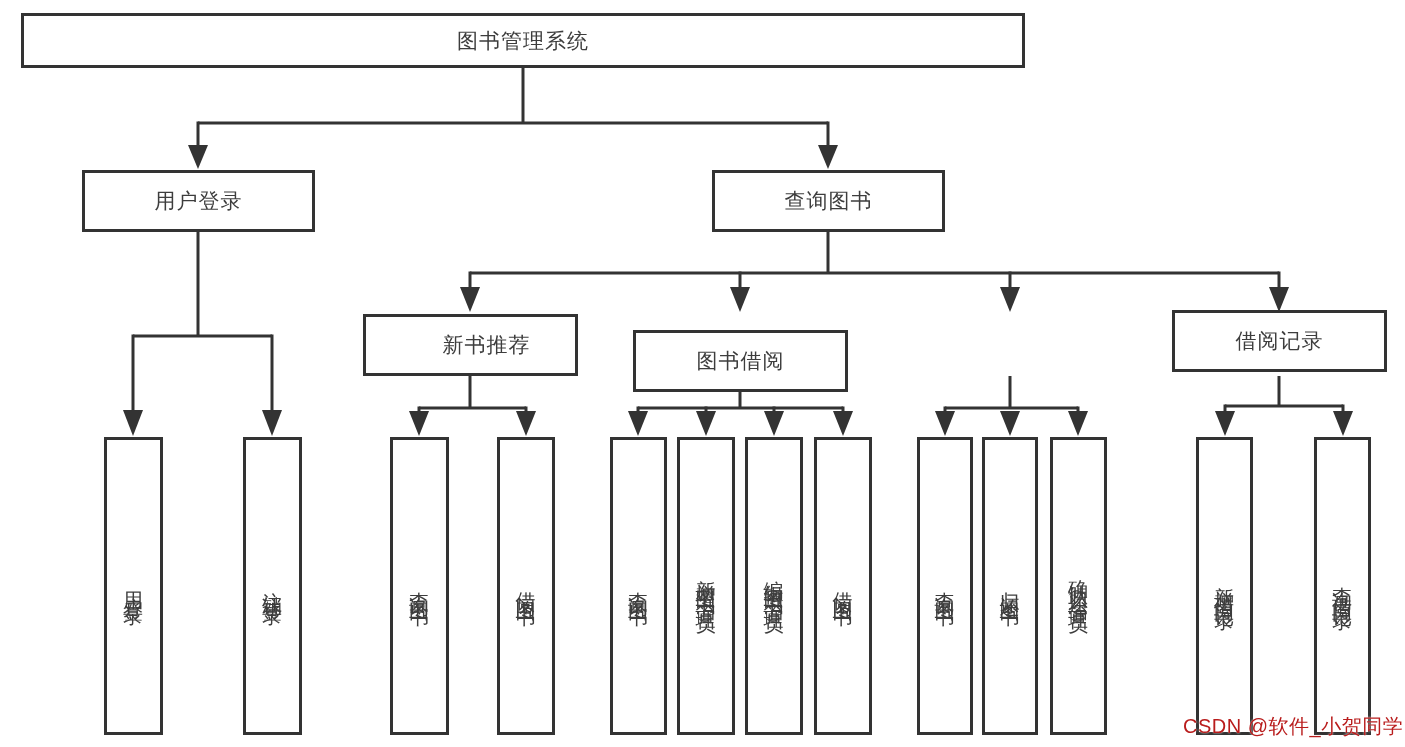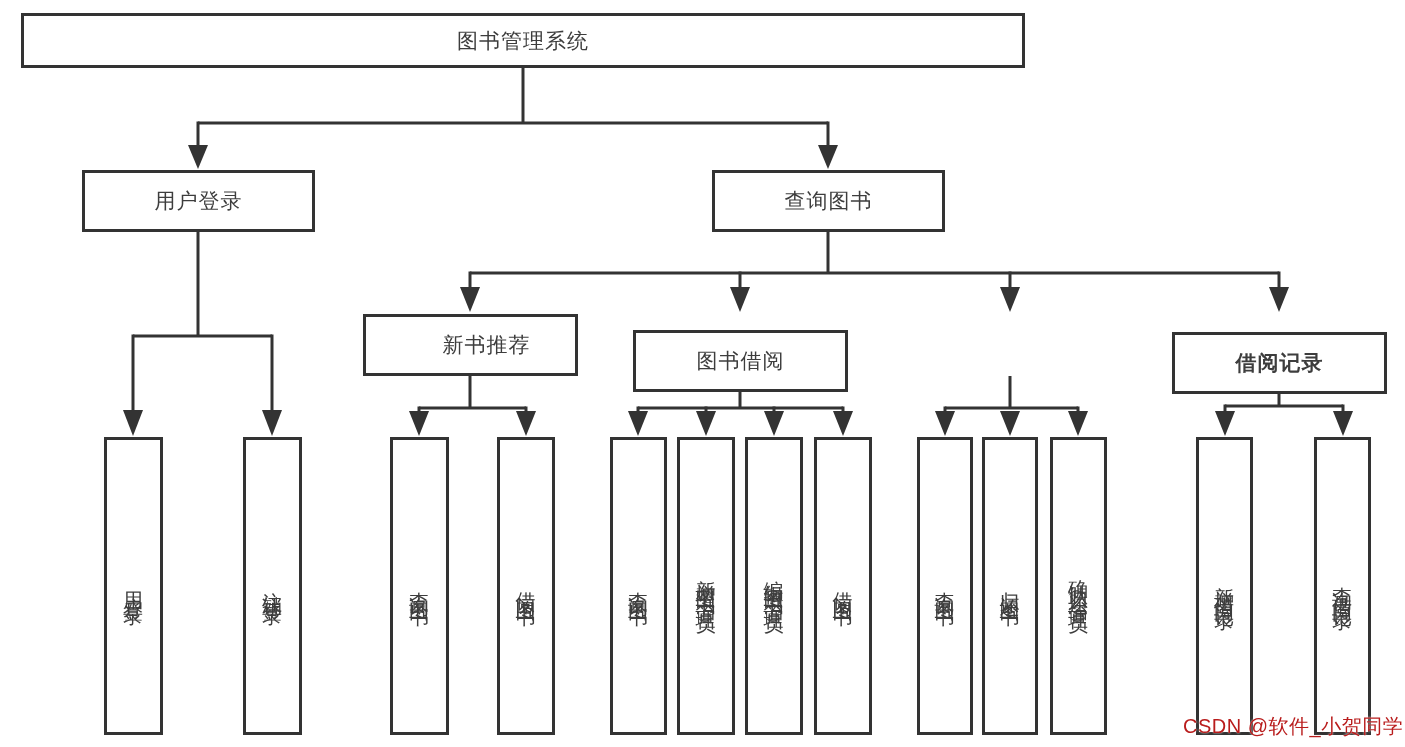--- a/index.html
+++ b/index.html
@@ -127,21 +127,21 @@
   <div class="node h" style="left:712px;top:170px;width:233px;height:62px;">
     <span>查询图书</span>
   </div>
 
   <div class="node h" style="left:363px;top:314px;width:215px;height:62px;padding-left:32px;">
     <span>新书推荐</span>
   </div>
   <div class="node h" style="left:633px;top:330px;width:215px;height:62px;">
     <span>图书借阅</span>
   </div>
-  <div class="node h" style="left:1172px;top:332px;width:215px;height:62px;font-weight:bold;">
+  <div class="node h" style="left:1172px;top:310px;width:215px;height:62px;">
     <span>借阅记录</span>
   </div>
 
   <div class="node v" style="left:104px;top:437px;width:59px;height:298px;">
     <span>用户登录</span>
   </div>
   <div class="node v" style="left:243px;top:437px;width:59px;height:298px;">
     <span>注销登录</span>
   </div>
 

